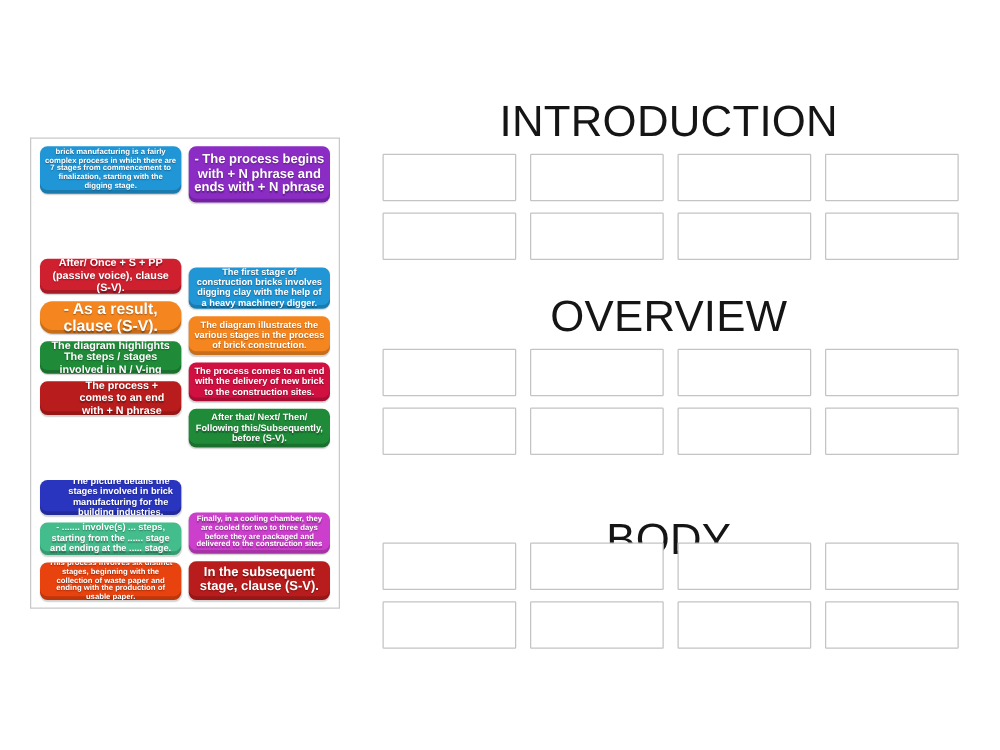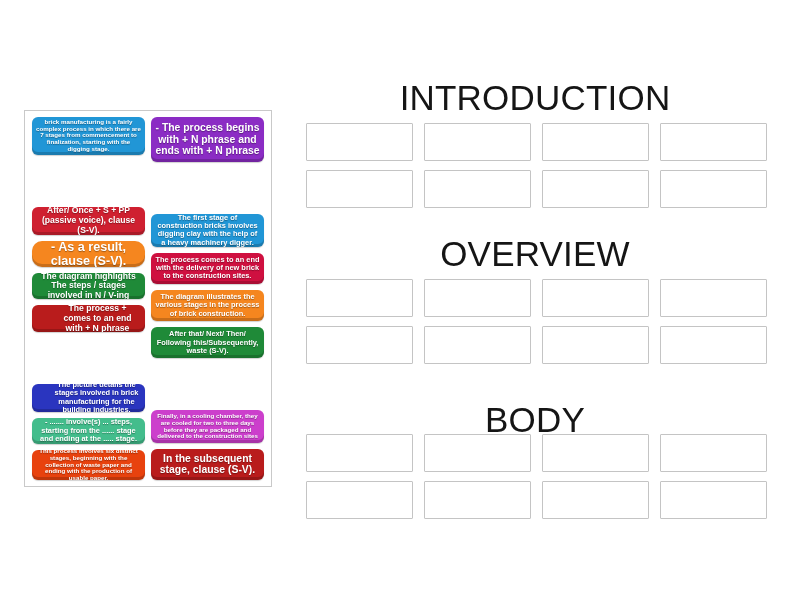--- a/index.html
+++ b/index.html
@@ -77,21 +77,21 @@
     left: 295px;
     text-align: center;
     font-size: 35px;
     font-weight: normal;
     color: #151515;
     letter-spacing: 0.2px;
     font-family: "Liberation Sans", sans-serif;
   }
   #heading-introduction { top: 78px; }
   #heading-overview     { top: 234px; }
-  #heading-body         { top: 400px; }
+  #heading-body         { top: 412px; }
 
   .drop-grid {
     position: absolute;
     left: 306px;
     width: 460px;
     display: grid;
     grid-template-columns: repeat(4, 107px);
     grid-auto-rows: 38px;
     column-gap: 11px;
     row-gap: 9px;
@@ -118,23 +118,23 @@
         <div class="tile h-42 fs-xl" style="background: rgb(245, 134, 31); border-radius: 10px;">- As a result, clause (S-V).</div>
         <div class="tile h-42 fs-m" style="background: rgb(31, 138, 56);">The diagram highlights The steps / stages involved in N / V-ing</div>
         <div class="tile h-42 fs-m" style="background: #b91c1c; padding-left: 22px;">The process + comes to an end with + N phrase</div>
         <div class="tile h-44 fs-s" style="background: rgb(42, 53, 191); padding-left: 20px;">The picture details the stages involved in brick manufacturing for the building industries.</div>
         <div class="tile h-42 fs-s" style="background: rgb(67, 189, 140);">- ....... involve(s) ... steps, starting from the ...... stage and ending at the ..... stage.</div>
         <div class="tile h-48 fs-xs" style="background: rgb(232, 66, 14);">This process involves six distinct stages, beginning with the collection of waste paper and ending with the production of usable paper.</div>
       </div>
       <div class="tile-column">
         <div class="tile h-46 fs-l" style="background: rgb(139, 44, 196);">- The process begins with + N phrase and ends with + N phrase</div>
         <div class="tile h-44 fs-s" style="background: rgb(33, 150, 214);">The first stage of construction bricks involves digging clay with the help of a heavy machinery digger.</div>
+        <div class="tile h-42 fs-s" style="background: rgb(245, 134, 31);">The diagram illustrates the various stages in the process of brick construction.</div>
         <div class="tile h-42 fs-s" style="background: rgb(207, 16, 64);">The process comes to an end with the delivery of new brick to the construction sites.</div>
-        <div class="tile h-42 fs-s" style="background: rgb(245, 134, 31);">The diagram illustrates the various stages in the process of brick construction.</div>
-        <div class="tile h-42 fs-s" style="background: rgb(31, 138, 56);">After that/ Next/ Then/ Following this/Subsequently, waste (S-V).</div>
+        <div class="tile h-42 fs-s" style="background: rgb(31, 138, 56);">After that/ Next/ Then/ Following this/Subsequently, before (S-V).</div>
         <div class="tile h-44 fs-xs" style="background: rgb(204, 63, 204);">Finally, in a cooling chamber, they are cooled for two to three days before they are packaged and delivered to the construction sites</div>
         <div class="tile h-42 fs-l" style="background: #b91c1c;">In the subsequent stage, clause (S-V).</div>
       </div>
     </div>
 </div>
 
 <div class="zone-heading" id="heading-introduction">INTRODUCTION</div>
 <div class="drop-grid" id="grid-introduction">
     <div class="drop-slot"></div>
     <div class="drop-slot"></div>

